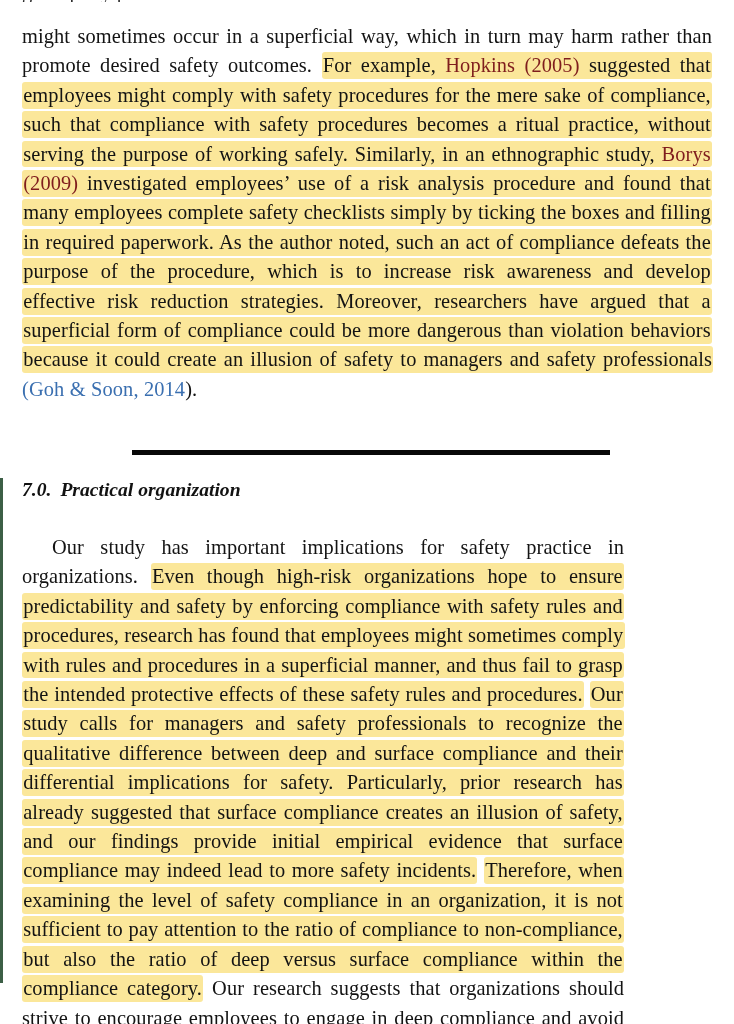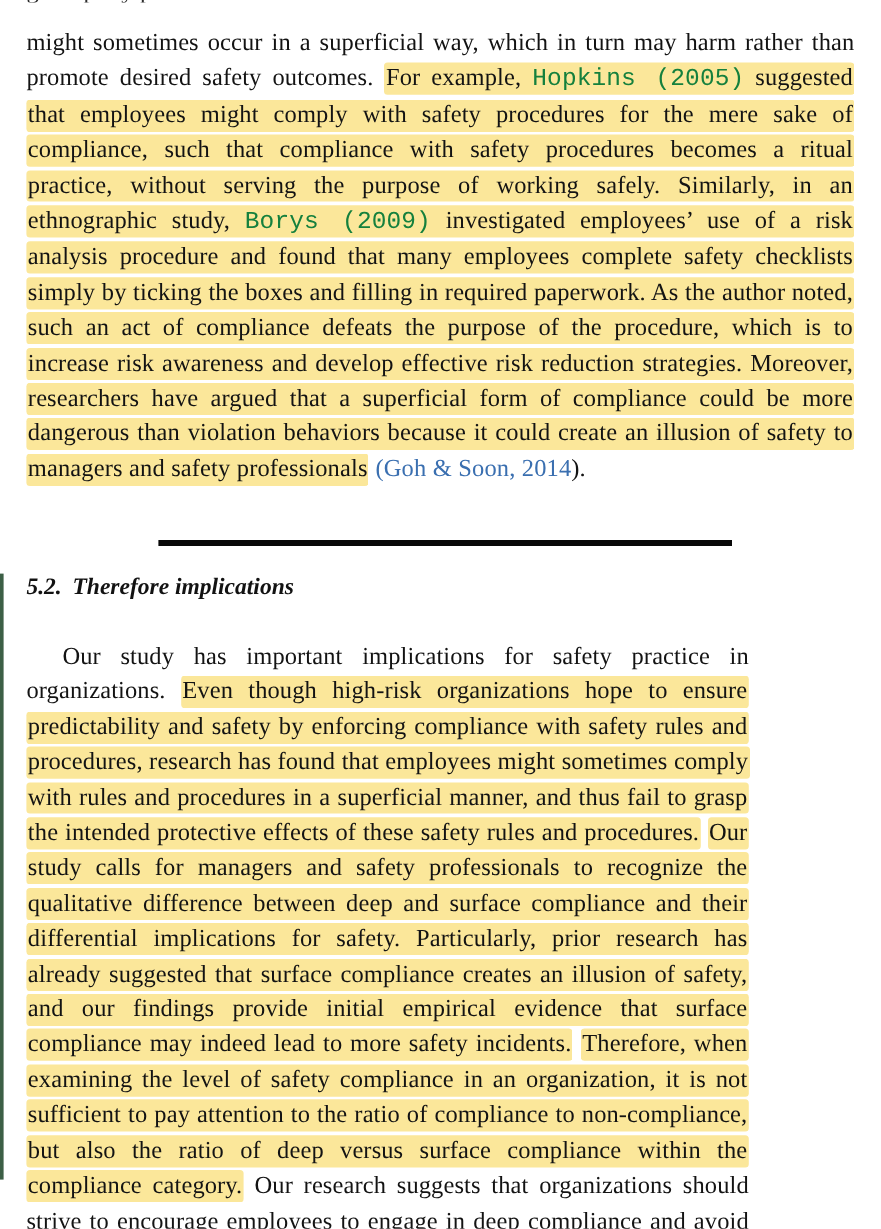--- a/index.html
+++ b/index.html
@@ -89,39 +89,39 @@
   
   mark {
     background: #fbe79a;
     color: inherit;
     padding: 0.10em 0.06em 0.14em 0.06em;
     border-radius: 3px;
     box-decoration-break: clone;
     -webkit-box-decoration-break: clone;
   }
 
-  .cite-teal { color: #15803d; font-family: Liberation Mono, monospace; }
+  .cite-teal { color: #7f1d1d; }
   .cite-blue { color: #3a6fb0; }
 </style>
 </head>
 <body>
 
 <div id="margin-rule"></div>
 
 <div id="page">
 
   <div id="clipped-top">
     <p class="para">ght .. p .. y p</p>
   </div>
 
   <div id="para-1">
     <p class="para"><span>might sometimes occur in a superficial way, which in turn may harm rather than promote desired safety outcomes. </span><mark><span>For example, </span><span class="cite-teal">Hopkins (2005)</span><span> suggested that employees might comply with safety procedures for the mere sake of compliance, such that compliance with safety procedures becomes a ritual practice, without serving the purpose of working safely. Similarly, in an ethnographic study, </span><span class="cite-teal">Borys (2009)</span><span> investigated employees’ use of a risk analysis procedure and found that many employees complete safety checklists simply by ticking the boxes and filling in required paperwork. As the author noted, such an act of compliance defeats the purpose of the procedure, which is to increase risk awareness and develop effective risk reduction strategies. Moreover, researchers have argued that a superficial form of compliance could be more dangerous than violation behaviors because it could create an illusion of safety to managers and safety professionals</span></mark><span class="cite-blue"> (</span><span class="cite-blue">Goh &amp; Soon, 2014</span><span>).</span></p>
   </div>
 
   <div id="divider"></div>
 
-  <div id="heading"><span class="hnum">5.2.</span><span>Therefore implications</span></div>
+  <div id="heading"><span class="hnum">7.0.</span><span>Practical organization</span></div>
 
   <div id="para-2">
     <p class="para"><span>Our study has important implications for safety practice in organizations. </span><mark>Even though high-risk organizations hope to ensure predictability and safety by enforcing compliance with safety rules and procedures, research has found that employees might sometimes comply with rules and procedures in a superficial manner, and thus fail to grasp the intended protective effects of these safety rules and procedures.</mark><span> </span><mark>Our study calls for managers and safety professionals to recognize the qualitative difference between deep and surface compliance and their differential implications for safety. Particularly, prior research has already suggested that surface compliance creates an illusion of safety, and our findings provide initial empirical evidence that surface compliance may indeed lead to more safety incidents.</mark><span> </span><mark>Therefore, when examining the level of safety compliance in an organization, it is not sufficient to pay attention to the ratio of compliance to non-compliance, but also the ratio of deep versus surface compliance within the compliance category.</mark><span> Our research suggests that organizations should strive to encourage employees to engage in deep compliance and avoid sur-</span></p>
   </div>
 
 </div>
 
 </body></html>

